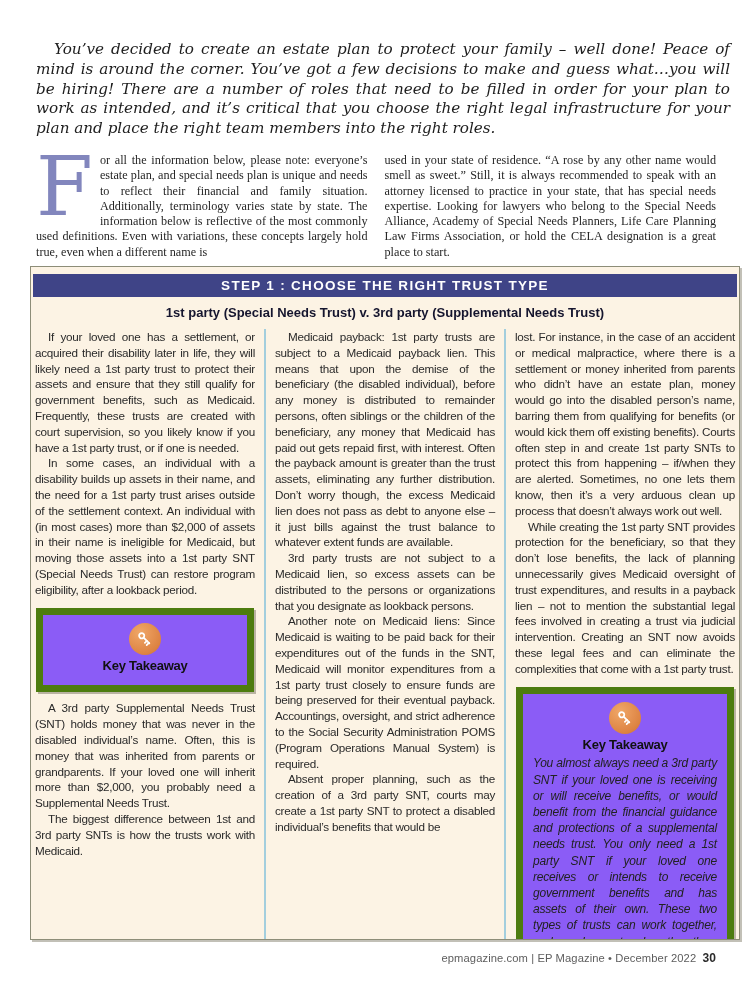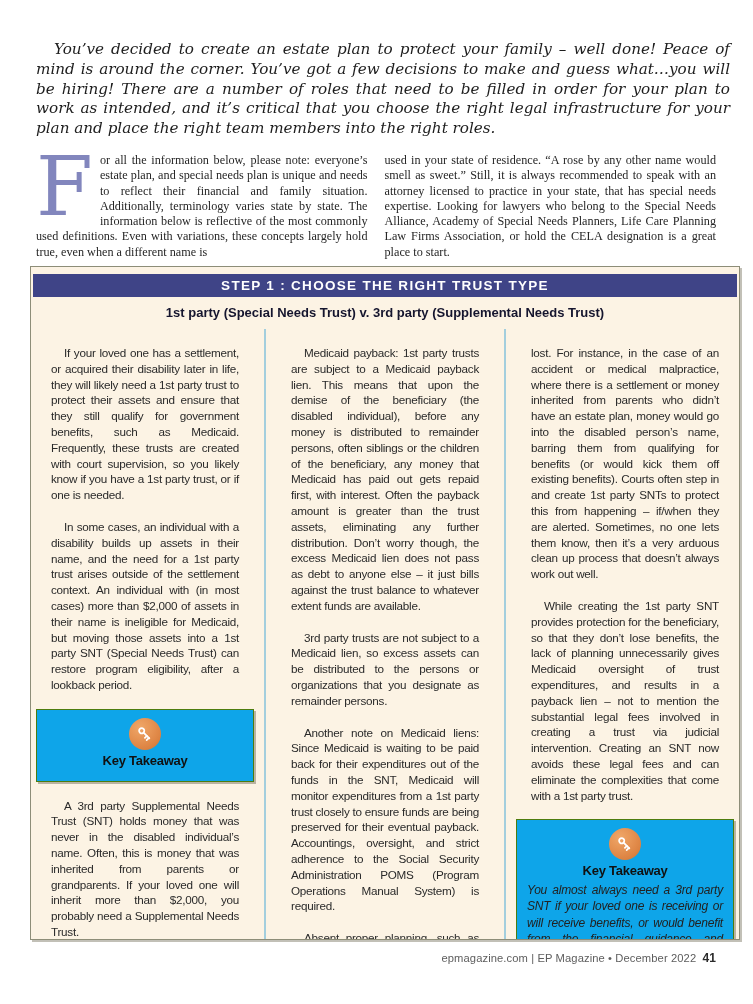--- a/index.html
+++ b/index.html
@@ -40,25 +40,25 @@
     text-align:center;font-size:13px;font-weight:700;color:#15152e;
     margin:8px 0 9px 0;
   }
   .cols{display:flex;padding:0 2px;}
   .col{
     flex:1;min-width:0;
     font-size:11.7px;line-height:15.8px;letter-spacing:-0.25px;
     text-align:justify;color:#2a2a2a;hyphens:auto;
   }
   .col + .col{border-left:2px solid #A3CEDD;margin-left:9px;padding-left:9px;}
-  .p{margin:16px;}
+  .p{margin:0;}
   .p.indent{text-indent:13px;}
   
   .takeaway{
-    border:1px solid #4d7c0f;background:#0ea5e9;
+    border:7px solid #4d7c0f;background:#8b5cf6;
     box-shadow:2px 2px 0 rgba(120,115,95,.5);
     margin:10px 1px 8px 1px;padding:8px 10px 9px 10px;text-align:center;
   }
   .ticon{
     width:32px;height:32px;border-radius:50%;margin:0 auto 3px auto;
     background:radial-gradient(circle at 35% 30%,#F0A768,#DD8342 70%,#C8702F);
     display:flex;align-items:center;justify-content:center;
   }
   .ttitle{font-size:13px;font-weight:700;color:#111;margin-bottom:3px;}
   .ttext{
@@ -109,21 +109,21 @@
           </div>
           <div class="ttitle">Key Takeaway</div>
         </div>
 
         <p class="p indent">A 3rd party Supplemental Needs Trust (SNT) holds money that was never in the disabled individual’s name. Often, this is money that was inherited from parents or grandparents. If your loved one will inherit more than $2,000, you probably need a Supplemental Needs Trust.</p>
         <p class="p indent">The biggest difference between 1st and 3rd party SNTs is how the trusts work with Medicaid.</p>
       </div>
 
       <div class="col">
         <p class="p indent">Medicaid payback: 1st party trusts are subject to a Medicaid payback lien. This means that upon the demise of the beneficiary (the disabled individual), before any money is distributed to remainder persons, often siblings or the children of the beneficiary, any money that Medicaid has paid out gets repaid first, with interest. Often the payback amount is greater than the trust assets, eliminating any further distribution. Don’t worry though, the excess Medicaid lien does not pass as debt to anyone else – it just bills against the trust balance to whatever extent funds are available.</p>
-        <p class="p indent">3rd party trusts are not subject to a Medicaid lien, so excess assets can be distributed to the persons or organizations that you designate as remainder persons.</p>
+        <p class="p indent">3rd party trusts are not subject to a Medicaid lien, so excess assets can be distributed to the persons or organizations that you designate as lookback persons.</p>
         <p class="p indent">Another note on Medicaid liens: Since Medicaid is waiting to be paid back for their expenditures out of the funds in the SNT, Medicaid will monitor expenditures from a 1st party trust closely to ensure funds are being preserved for their eventual payback. Accountings, oversight, and strict adherence to the Social Security Administration POMS (Program Operations Manual System) is required.</p>
         <p class="p indent">Absent proper planning, such as the creation of a 3rd party SNT, courts may create a 1st party SNT to protect a disabled individual’s benefits that would be</p>
       </div>
 
       <div class="col">
         <p class="p">lost. For instance, in the case of an accident or medical malpractice, where there is a settlement or money inherited from parents who didn’t have an estate plan, money would go into the disabled person’s name, barring them from qualifying for benefits (or would kick them off existing benefits). Courts often step in and create 1st party SNTs to protect this from happening – if/when they are alerted. Sometimes, no one lets them know, then it’s a very arduous clean up process that doesn’t always work out well.</p>
         <p class="p indent">While creating the 1st party SNT provides protection for the beneficiary, so that they don’t lose benefits, the lack of planning unnecessarily gives Medicaid oversight of trust expenditures, and results in a payback lien – not to mention the substantial legal fees involved in creating a trust via judicial intervention. Creating an SNT now avoids these legal fees and can eliminate the complexities that come with a 1st party trust.</p>
 
         <div class="takeaway">
           <div class="ticon">
@@ -139,16 +139,16 @@
           <div class="ttitle">Key Takeaway</div>
           <div class="ttext">You almost always need a 3rd party SNT if your loved one is receiving or will receive benefits, or would benefit from the financial guidance and protections of a supplemental needs trust. You only need a 1st party SNT if your loved one receives or intends to receive government benefits and has assets of their own. These two types of trusts can work together, and one does not replace the other.</div>
         </div>
       </div>
 
     </div>
   </div>
 
   <div class="footer">
     <span>epmagazine.com | EP Magazine • December 2022</span>
-    <b>41</b>
+    <b>30</b>
   </div>
 
 </div>
 
 </body></html>

